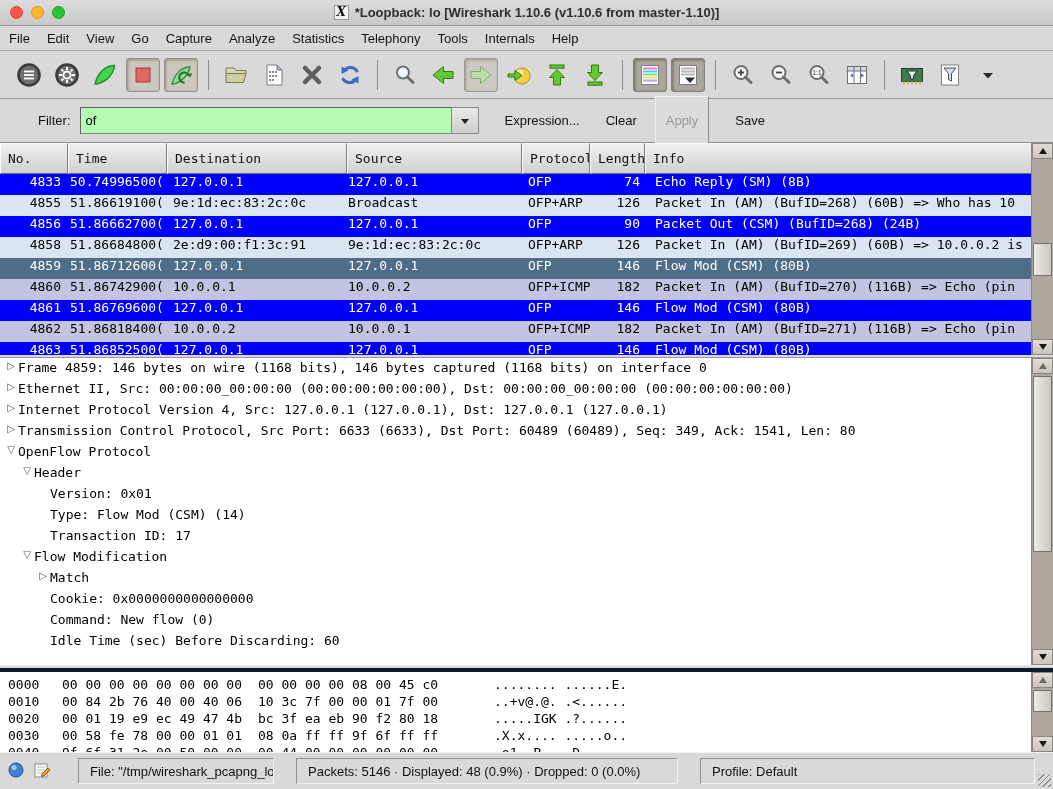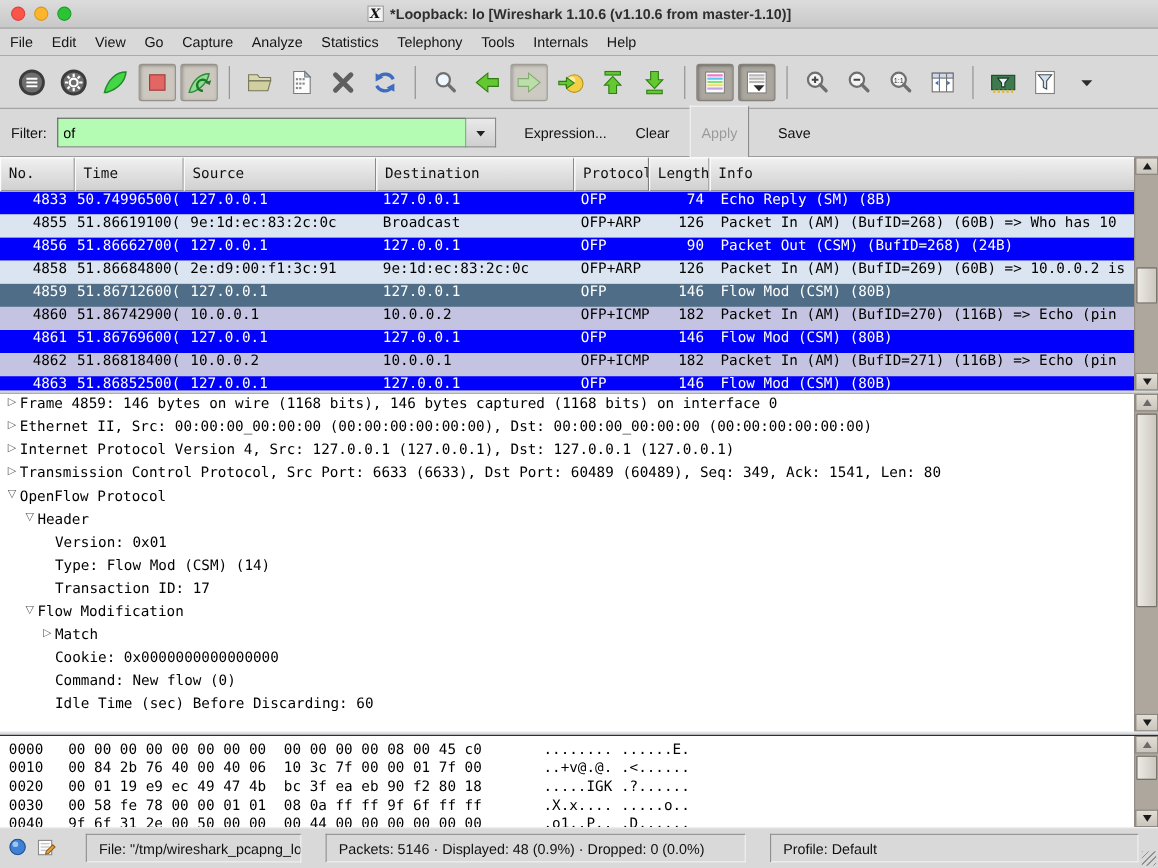--- a/index.html
+++ b/index.html
@@ -32,21 +32,21 @@
     justify-content:center; border-radius:3px; border:1px solid transparent; }
   .tbtn.pressed { background:#ccc8c0; border:1px solid #96928a; box-shadow:inset 1px 1px 3px rgba(0,0,0,.30); }
   .tbtn.toggled { background:#aba79f; border:1px solid #84807a; box-shadow:inset 1px 1px 3px rgba(0,0,0,.38); }
   .tbtn.disabled { opacity:.85; }
   .tsep { width:1px; height:30px; background:#8d8d8d; margin:0 8px; }
   .tbtn svg { display:block; }
 
   
   .filterbar { height:44px; flex:0 0 44px; background:#d9d9d9; border-bottom:1px solid #8e8e8e;
     display:flex; align-items:center; padding-left:10px; font-size:13px; color:#111; }
-  .filter-label { margin-right:9px; }
+  .filter-label { margin-right:9px;margin-left:28px; }
   .filter-input { width:372px; height:27px; background:#b4fcb4; border:1px solid #868686;
     border-top-color:#5f5f5f; border-left-color:#5f5f5f; padding:0 5px;
     font:13px "Liberation Sans",sans-serif; color:#000; outline:none; }
   .combo-btn { width:27px; height:27px; background:linear-gradient(#e9e9e9,#cfcfcf);
     border:1px solid #8a8a8a; border-left:none; display:flex; align-items:center; justify-content:center; }
   .fbtn { margin-left:26px; background:none; border:none; font:13px "Liberation Sans",sans-serif;
     color:#111; cursor:default; }
   .fbtn.beveled { border:1px solid #f2f2f2; border-right-color:#8c8c8c; border-bottom-color:#8c8c8c;
     background:#dcdcdc; padding:16px 10px; margin-left:18px; }
   .fbtn.disabled { color:#9a9a9a; }
@@ -91,21 +91,21 @@
   .details { height:308px; flex:0 0 308px; background:#fff; position:relative;
     border-top:1px solid #9a9a9a; overflow:hidden; }
   .details-inner { position:absolute; inset:0 22px 0 0; overflow:hidden; padding-top:2px; }
   .dline { height:21px; line-height:21px; font:13px "DejaVu Sans Mono",monospace;
     color:#000; white-space:nowrap; display:flex; }
   .darrow { width:14px; flex:0 0 14px; text-align:center; font-family:"DejaVu Sans",sans-serif;
     font-size:10px; color:#555; }
 
   
   .hexpane { height:84px; flex:0 0 84px; background:#fff; position:relative;
-    border-top:1px solid #0f172a; overflow:hidden; }
+    border-top:4px solid #0f172a; overflow:hidden; }
   .hex-inner { position:absolute; inset:0 22px 0 0; overflow:hidden; padding-top:5px; }
   .hrow { height:17px; line-height:17px; font:13px "DejaVu Sans Mono",monospace; color:#000;
     display:flex; white-space:pre; }
   .hoff { width:40px; flex:0 0 40px; margin-left:8px; margin-right:14px; }
   .hx1 { margin-right:16px; }
   .hascii { margin-left:56px; }
 
   
   .statusbar { flex:1; background:#d9d9d9; border-top:1px solid #f3f3f3; display:flex;
     align-items:center; padding:0 12px 0 8px; font-size:13px; color:#111; position:relative; }
@@ -356,22 +356,22 @@
           <polygon points="2,4 10,4 6,9" fill="#222"></polygon>
         </svg>
     </span>
     <span id="filter-buttons"><button class="fbtn">Expression...</button><button class="fbtn">Clear</button><button class="fbtn beveled disabled">Apply</button><button class="fbtn">Save</button></span>
   </div>
 
   <div class="plist">
     <div class="plist-header" id="plist-header">
         <span class="hcell c0">No.</span>
         <span class="hcell c1">Time</span>
+        <span class="hcell c3">Destination</span>
         <span class="hcell c2">Source</span>
-        <span class="hcell c3">Destination</span>
         <span class="hcell c4">Protocol</span>
         <span class="hcell c5">Length</span>
         <span class="hcell c6">Info</span>
       </div>
     <div class="plist-body" id="plist-body">
         <div class="prow ofp">
           <span class="pcell c0">4833</span>
           <span class="pcell c1">50.74996500(</span>
           <span class="pcell c2">127.0.0.1</span>
           <span class="pcell c3">127.0.0.1</span>

